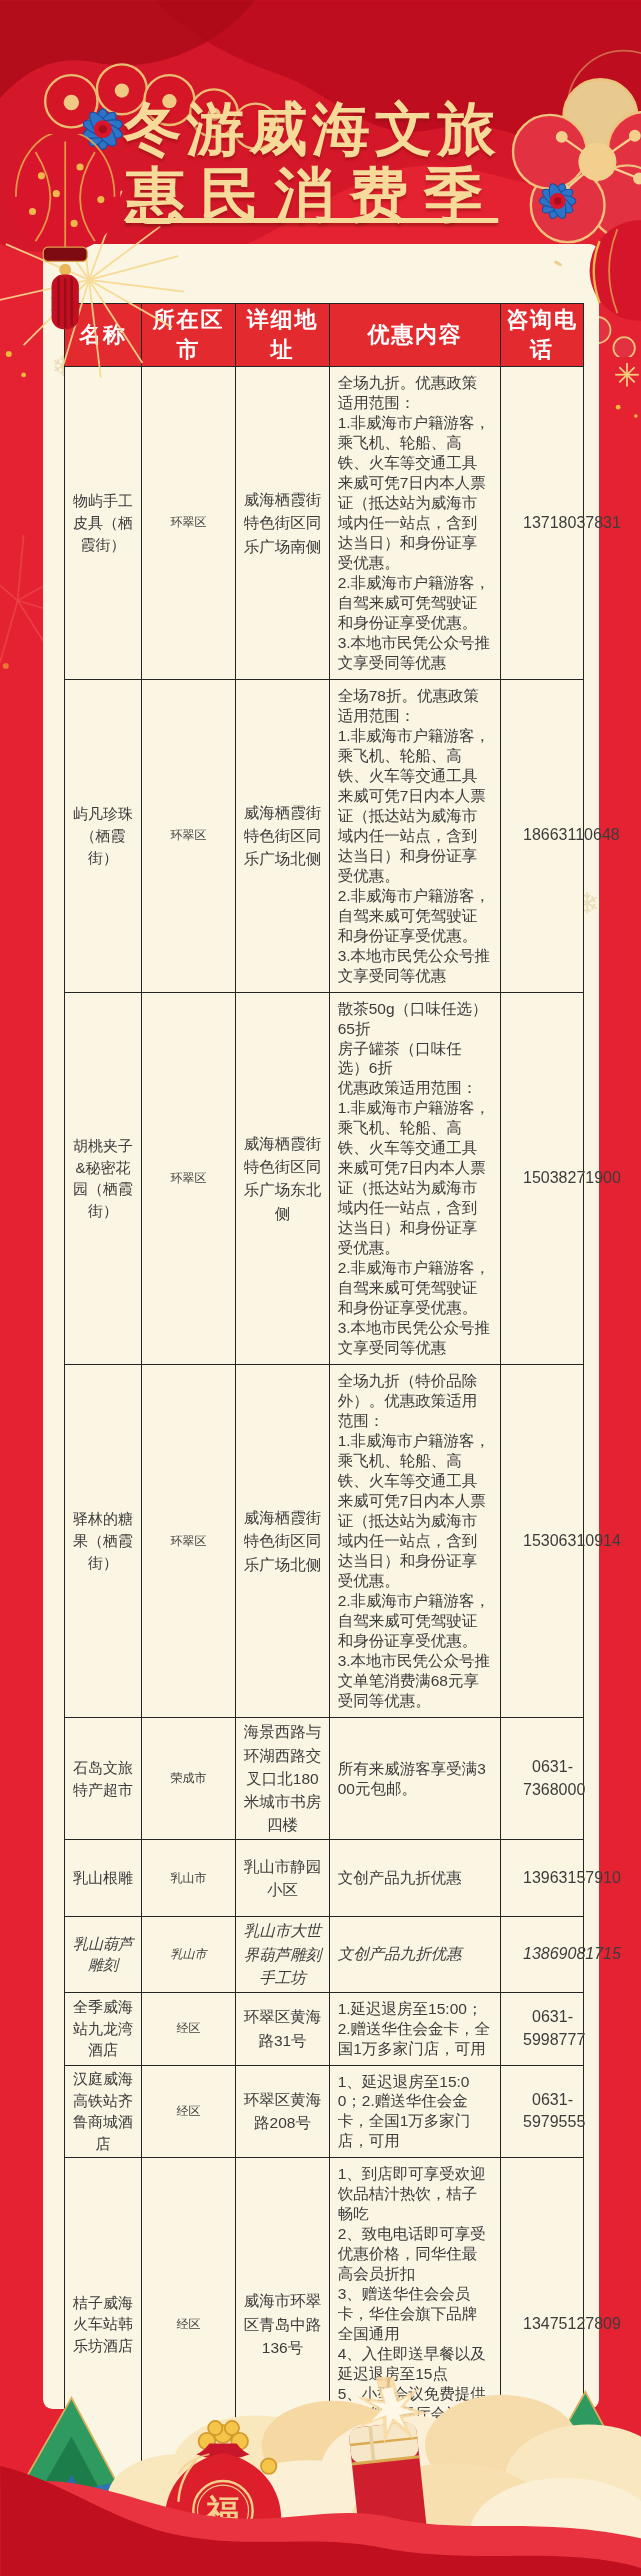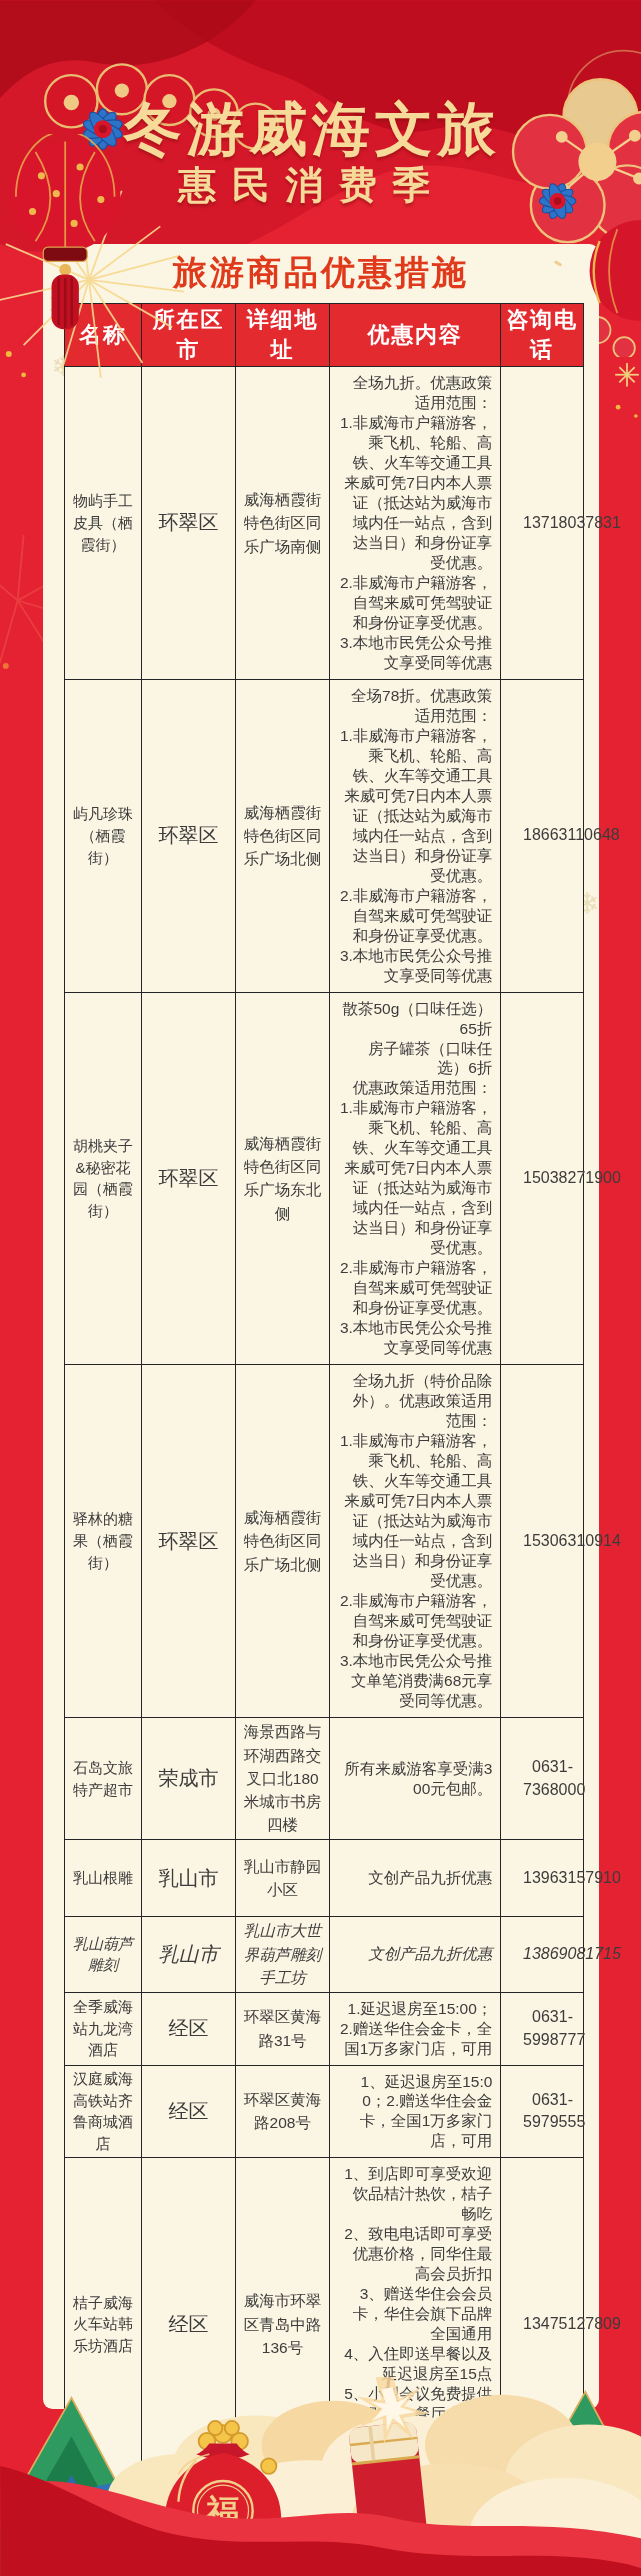--- a/index.html
+++ b/index.html
@@ -11,39 +11,39 @@
   
   #left-lantern-cluster{left:-15px;top:134px;width:202px;height:256px;z-index:3;}
   #right-corner-lantern{left:576px;top:211px;width:65px;height:125px;z-index:3;}
   #left-burst2{left:-18px;top:523px;width:107px;height:155px;z-index:1;opacity:.55;}
   #right-sparkle{left:606px;top:357px;width:42px;height:65px;z-index:1;}
   
   .title-wrap{left:0;top:100px;width:624px;text-align:center;z-index:4;}
   .title-line1,.title-line2{font-weight:bold;color:#f5da9a;
      text-shadow:0 3px 2.4px rgba(130,18,12,.45);line-height:1.0;}
   .title-line1{font-size:58px;letter-spacing:4.8px;}
-  .title-line2{font-size:38px;letter-spacing:15.5px;margin-top:8.3px;}
+  .title-line2{font-size:59px;letter-spacing:15.5px;margin-top:8.3px;text-decoration:underline;}
   
   #panel{left:43px;top:244px;width:556px;height:2165px;background:#fbf5e3;
      border-radius:9.5px;z-index:2;}
   .snowflake{position:absolute;color:#e3d3a6;opacity:.65;z-index:0;}
   .banner-title{position:absolute;left:0;top:6px;width:100%;text-align:center;
      font-size:34px;font-weight:bold;color:#e03a1c;letter-spacing:3px;}
   .confetti{position:absolute;background:#e9c573;border-radius:1.2px;opacity:.8;}
   
   table{position:absolute;left:21px;top:59px;width:518px;border-collapse:collapse;
         table-layout:fixed;background:#fbf5e3;}
   th,td{border:1.8px solid #242424;vertical-align:middle;}
   thead tr{height:56px;text-align:center;}
   th{background:#e32a2e;color:#ffffff;font-size:22px;font-weight:bold;letter-spacing:1.8px;}
   td{color:#3c3c3c;text-align:center;}
   .col-name{font-size:15px;line-height:1.45;padding:2.4px 3.6px;}
-  .col-district{font-size:20px;}
+  .col-district{font-size:12px;}
   .col-address{font-size:15.5px;line-height:1.5;padding:2.4px 6px;}
-  .col-offer{text-align:right;font-size:15.5px;line-height:1.29;padding:6px 7.7px;
+  .col-offer{text-align:left;font-size:15.5px;line-height:1.29;padding:6px 7.7px;
              white-space:pre-line;word-break:break-all;}
   .col-phone{font-size:16px;line-height:1.4;white-space:pre-line;padding-left:22px;}
   tbody tr:nth-child(1){height:206px;} tbody tr:nth-child(2){height:206px;}
   tbody tr:nth-child(3){height:248px;} tbody tr:nth-child(4){height:223px;}
   tbody tr:nth-child(5){height:58px;}  tbody tr:nth-child(6){height:77px;}
   tbody tr:nth-child(7){height:47px;font-style:italic;}  tbody tr:nth-child(8){height:46px;margin-left:10px;}
   tbody tr:nth-child(9){height:70px;} tbody tr:nth-child(10){height:72px;}
   tbody tr:nth-child(11){height:210px;}tbody tr:nth-child(12){height:86px;}
   tbody tr:nth-child(13){height:125px;}tbody tr:nth-child(14){height:142px;}
   tbody tr:nth-child(15){height:122px;}tbody tr:nth-child(16){height:81px;}
@@ -208,21 +208,20 @@
 
 <div id="panel" class="abs">
   <div class="snowflake" style="left:3.6px;top:40px;font-size:36px;">❄</div>
   <div class="snowflake" style="left:8.3px;top:106px;font-size:28.5px;">❄</div>
   <div class="snowflake" style="left:532px;top:642px;font-size:30px;">❄</div>
   <div class="confetti" style="left:511px;top:18px;width:8.3px;height:3px;transform:rotate(30deg);"></div>
   <div class="confetti" style="left:529px;top:71px;width:7.1px;height:3px;transform:rotate(-20deg);"></div>
   <div class="confetti" style="left:493px;top:143px;width:6px;height:2.4px;transform:rotate(60deg);"></div>
   <div class="confetti" style="left:36px;top:196px;width:7.1px;height:3px;transform:rotate(45deg);"></div>
 
-  <div class="banner-title">旅游商品优惠措施</div>
 
   <table>
     <colgroup>
       <col style="width:77px">
         <col style="width:94px">
         <col style="width:94px">
       <col style="width:171px">
         <col style="width:83px">
     </colgroup>
     <thead>

